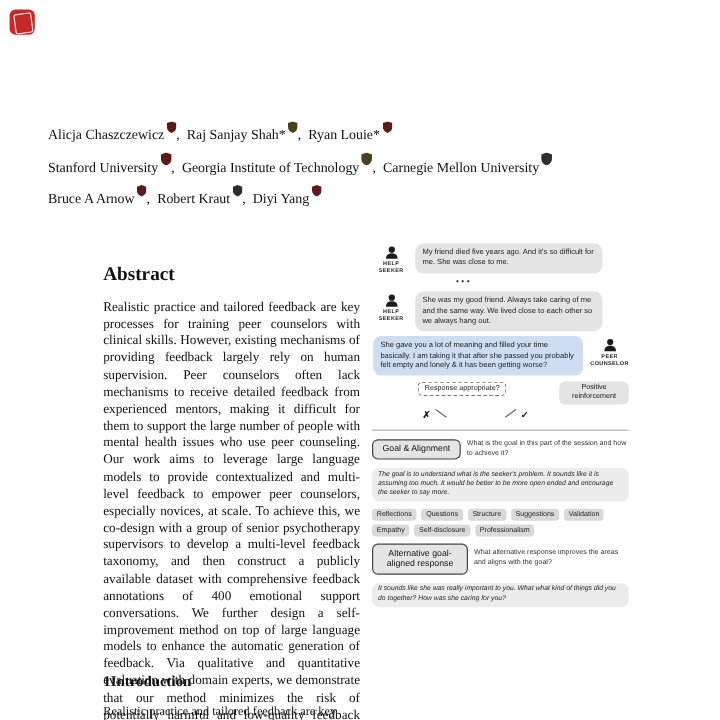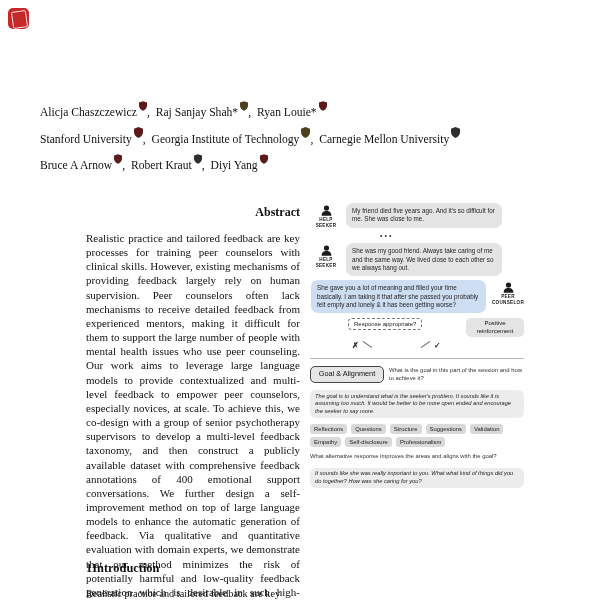--- a/index.html
+++ b/index.html
@@ -17,21 +17,21 @@
     font-size:14.6px; font-weight:bold; line-height:1.26; }
 
   .authors { position:absolute; top:101px; left:40px; width:520px; text-align:left;
     font-size:11.6px; font-weight:normal; }
   .author-row { margin-bottom:8px; white-space:nowrap; }
   .logo { display:inline-block; margin-left:2px; vertical-align:super; line-height:0; }
   .logo svg { display:inline-block; }
   .sep { margin-right:3px; }
 
   .col-left { position:absolute; left:86px; top:205px; width:214px; }
-  .abstract-heading { text-align:right; font-size:12px; font-weight:bold; margin-bottom:11px; }
+  .abstract-heading { text-align:left; font-size:16px; font-weight:bold; margin-bottom:11px;margin-top:15px; }
   .abstract-body { font-size:11px; line-height:14.15px; text-align:justify; }
 
   .intro { position:absolute; left:86px; top:561px; width:214px; }
   .intro-heading { font-size:12.4px; font-weight:bold; }
   .intro-heading .sec-title { margin-left:0; }
   .intro-text { margin-top:11px; font-size:10.25px; line-height:14px; text-align:justify; }
 
   
   .col-right { position:absolute; left:310px; top:203px; width:214px; }
   .figure { font-family:"Liberation Sans", sans-serif; display:flex; flex-direction:column; gap:4px; }
@@ -190,20 +190,21 @@
           <span class="tag">Structure</span>
           <span class="tag">Suggestions</span>
           <span class="tag">Validation</span>
           <span class="tag">Empathy</span>
           <span class="tag">Self-disclosure</span>
           <span class="tag">Professionalism</span>
         </div>
       </div>
 
       <div class="sec-row">
+        <div class="sec-box alt-box">Alternative goal-aligned response</div>
         <div class="sec-q">What alternative response improves the areas and aligns with the goal?</div>
       </div>
       <div class="strip">It sounds like she was really important to you. What what kind of things did you do together? How was she caring for you?</div>
 
     </div>
 
   </div>
 
 </div>
 

